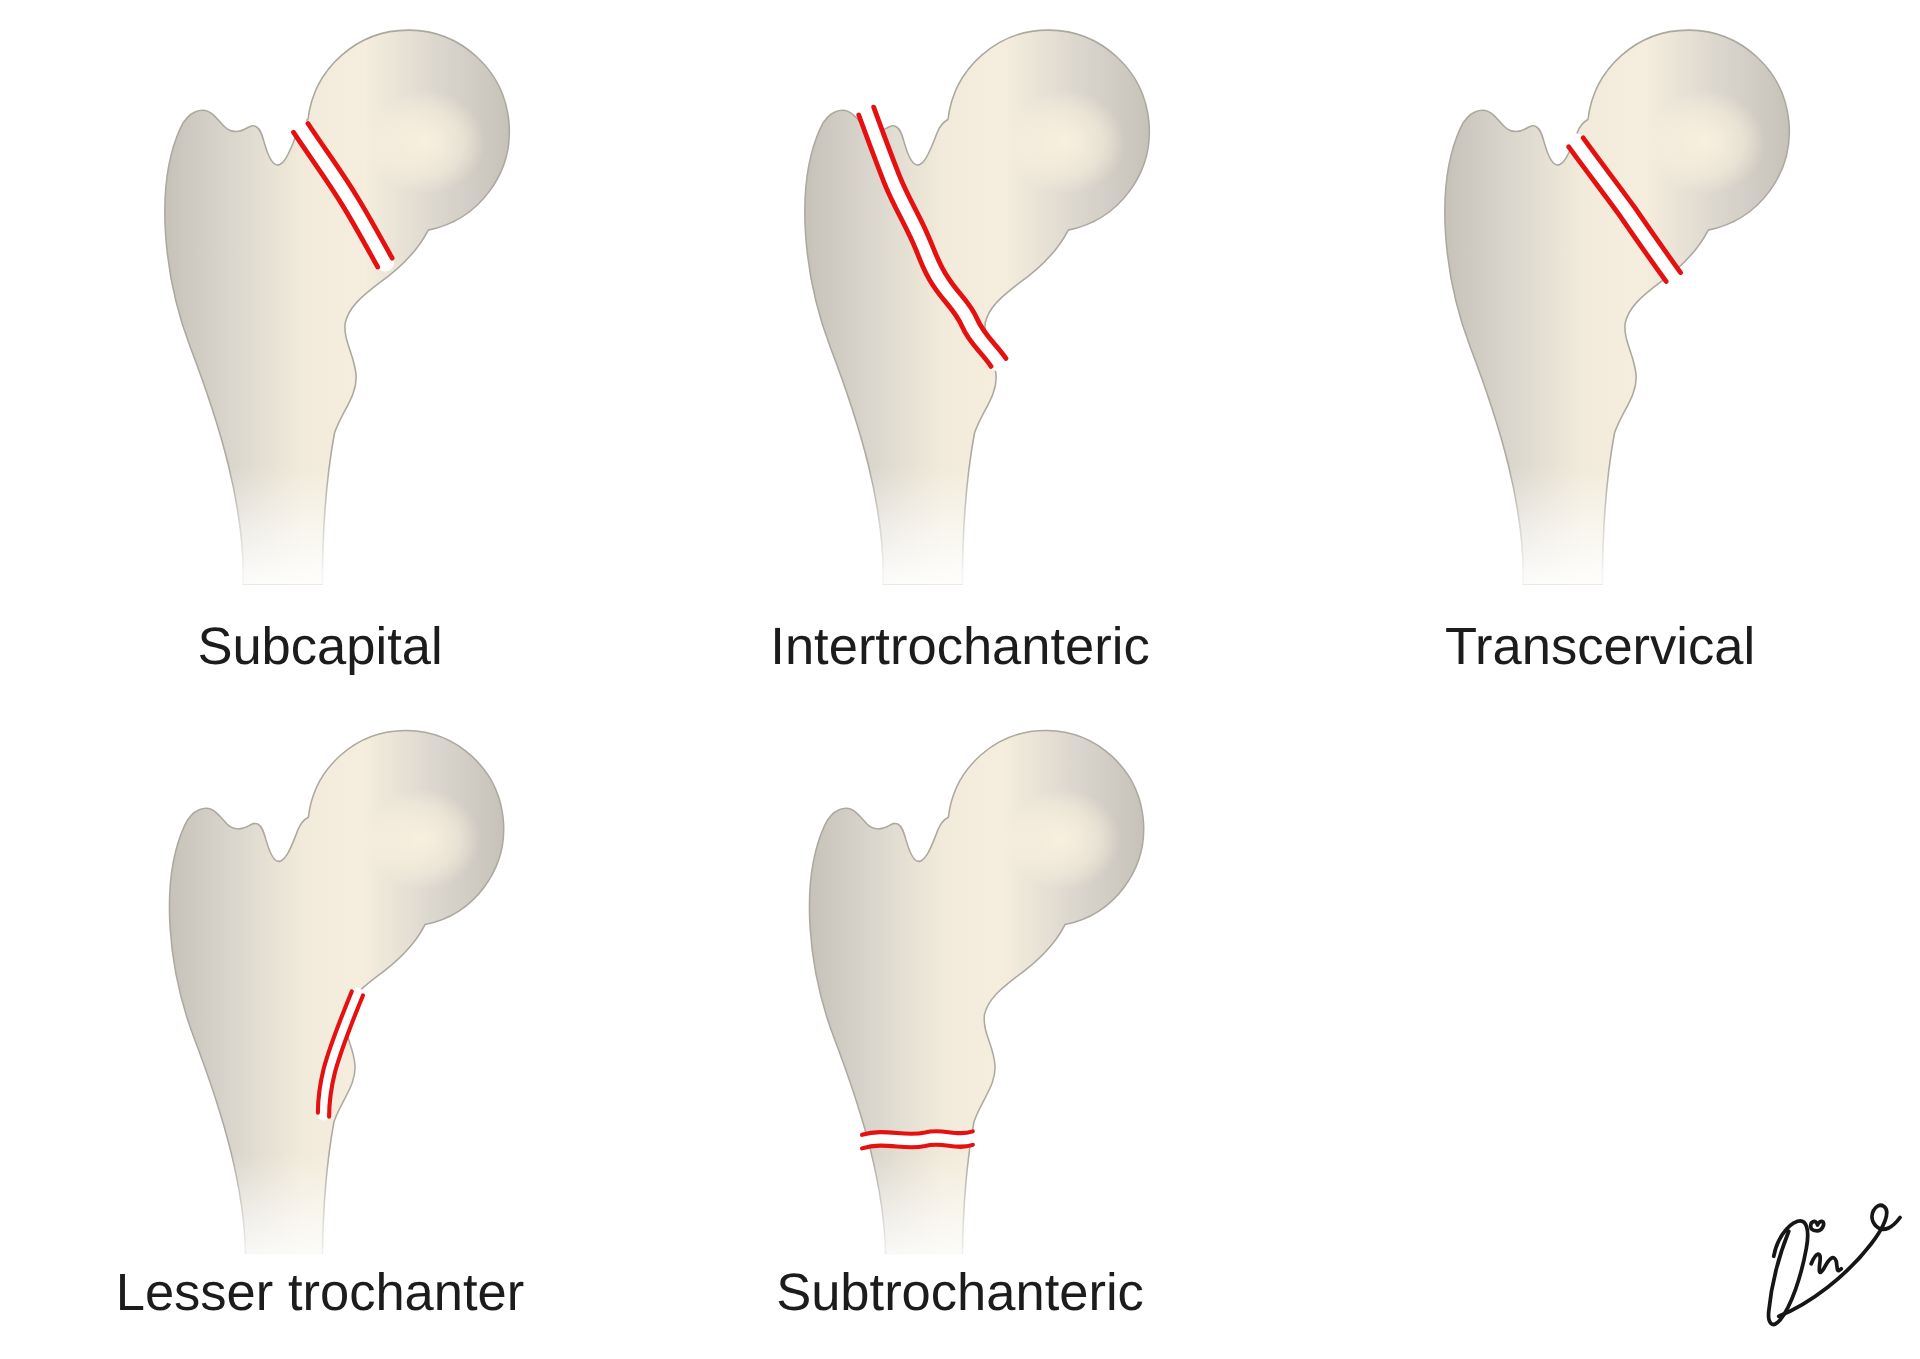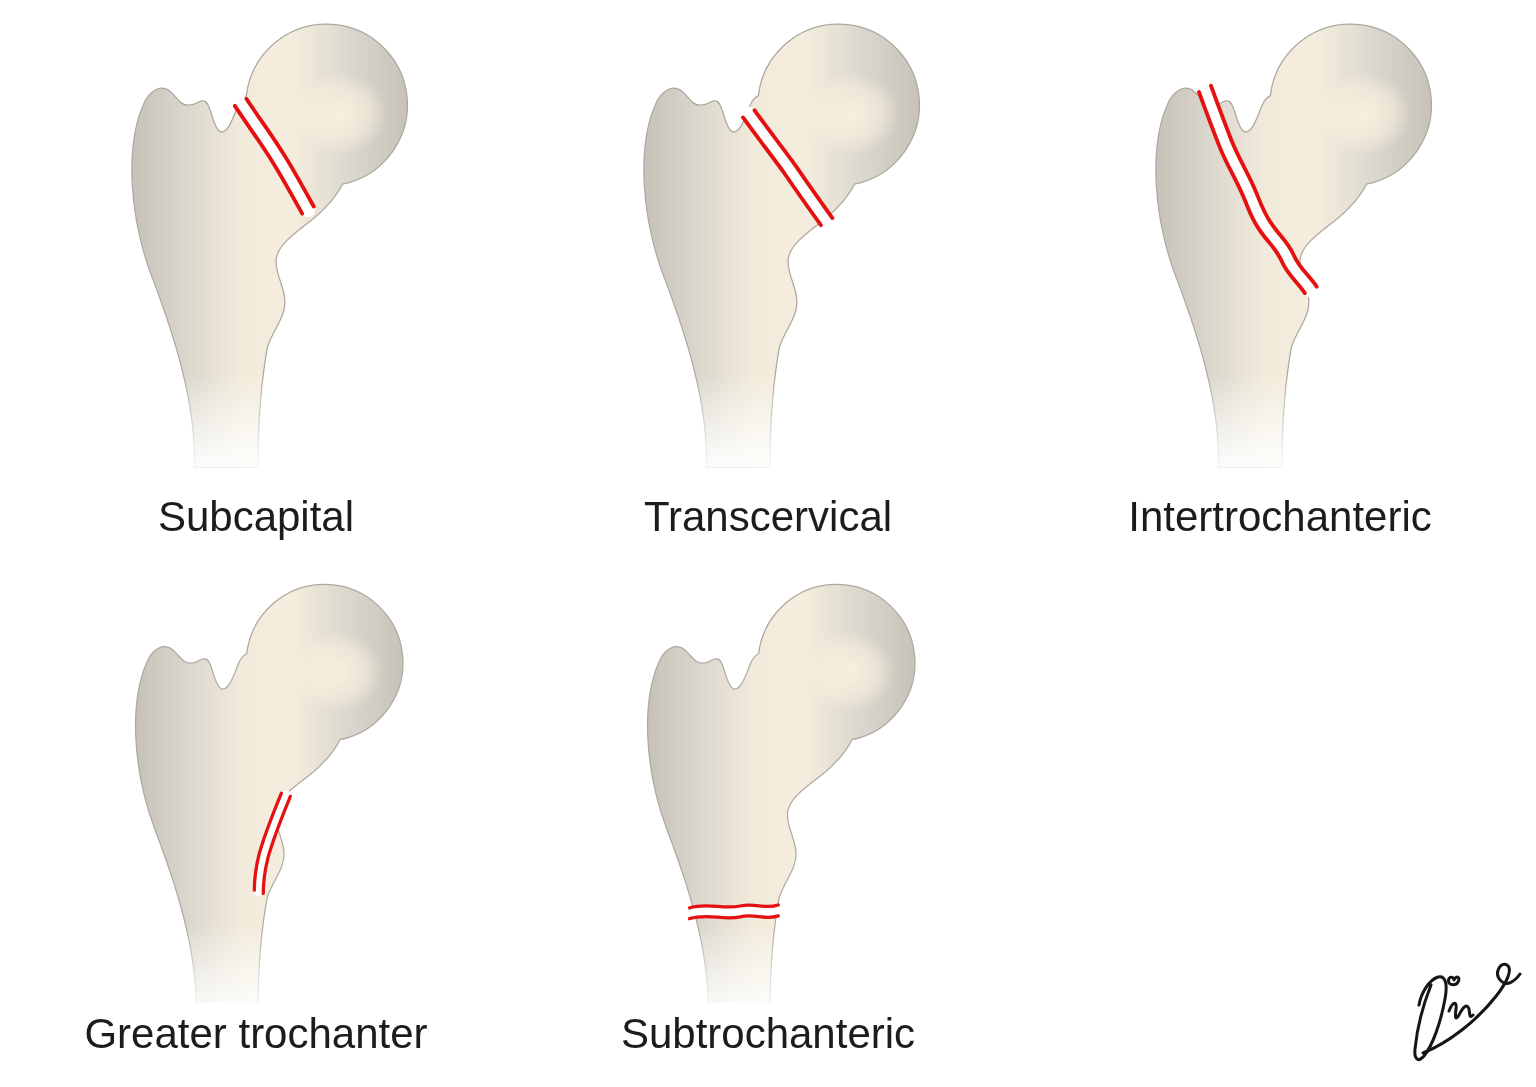--- a/index.html
+++ b/index.html
@@ -107,55 +107,55 @@
         </svg>
       </div>
       <figcaption class="panel-label">Subcapital</figcaption>
     </figure>
 
     <figure class="panel row1">
       <div class="bone-wrap">
         <svg class="femur" viewBox="0 0 420 480">
           <use href="#bone"></use>
           <g class="fracture">
+            <path class="gap" stroke-width="15" d="M 132 86 C 140 108, 146 124, 153 142 C 161 162, 168 172, 176 190 C 183 205, 185 215, 194 228 C 203 242, 212 248, 218 262 C 224 276, 234 283, 242 295"></path>
+            <path class="crack" stroke-width="4" transform="translate(6.2,-3.3)" d="M 132 86 C 140 108, 146 124, 153 142 C 161 162, 168 172, 176 190 C 183 205, 185 215, 194 228 C 203 242, 212 248, 218 262 C 224 276, 234 283, 242 295"></path>
+            <path class="crack" stroke-width="4" transform="translate(-6.2,3.3)" d="M 132 86 C 140 108, 146 124, 153 142 C 161 162, 168 172, 176 190 C 183 205, 185 215, 194 228 C 203 242, 212 248, 218 262 C 224 276, 234 283, 242 295"></path>
+          </g>
+        </svg>
+      </div>
+      <figcaption class="panel-label">Intertrochanteric</figcaption>
+    </figure>
+
+    <figure class="panel row1">
+      <div class="bone-wrap">
+        <svg class="femur" viewBox="0 0 420 480">
+          <use href="#bone"></use>
+          <g class="fracture">
             <path class="gap" stroke-width="15" d="M 190 112 C 206 134, 220 152, 233 170 C 244 186, 258 206, 271 224"></path>
             <path class="crack" stroke-width="4" transform="translate(6,-3.7)" d="M 190 112 C 206 134, 220 152, 233 170 C 244 186, 258 206, 271 224"></path>
             <path class="crack" stroke-width="4" transform="translate(-6,3.7)" d="M 190 112 C 206 134, 220 152, 233 170 C 244 186, 258 206, 271 224"></path>
           </g>
         </svg>
       </div>
       <figcaption class="panel-label">Transcervical</figcaption>
-    </figure>
-
-    <figure class="panel row1">
-      <div class="bone-wrap">
-        <svg class="femur" viewBox="0 0 420 480">
-          <use href="#bone"></use>
-          <g class="fracture">
-            <path class="gap" stroke-width="15" d="M 132 86 C 140 108, 146 124, 153 142 C 161 162, 168 172, 176 190 C 183 205, 185 215, 194 228 C 203 242, 212 248, 218 262 C 224 276, 234 283, 242 295"></path>
-            <path class="crack" stroke-width="4" transform="translate(6.2,-3.3)" d="M 132 86 C 140 108, 146 124, 153 142 C 161 162, 168 172, 176 190 C 183 205, 185 215, 194 228 C 203 242, 212 248, 218 262 C 224 276, 234 283, 242 295"></path>
-            <path class="crack" stroke-width="4" transform="translate(-6.2,3.3)" d="M 132 86 C 140 108, 146 124, 153 142 C 161 162, 168 172, 176 190 C 183 205, 185 215, 194 228 C 203 242, 212 248, 218 262 C 224 276, 234 283, 242 295"></path>
-          </g>
-        </svg>
-      </div>
-      <figcaption class="panel-label">Intertrochanteric</figcaption>
     </figure>
 
     <figure class="panel row2">
       <div class="bone-wrap">
         <svg class="femur" viewBox="0 0 420 480">
           <use href="#bone"></use>
           <g class="fracture">
             <path class="gap" stroke-width="10" d="M 242 244 C 233 266, 224 288, 218 310 C 215 322, 213 334, 213 348"></path>
             <path class="crack" stroke-width="3.5" transform="translate(4.8,1.7)" d="M 242 244 C 233 266, 224 288, 218 310 C 215 322, 213 334, 213 348"></path>
             <path class="crack" stroke-width="3.5" transform="translate(-4.8,-1.7)" d="M 242 244 C 233 266, 224 288, 218 310 C 215 322, 213 334, 213 348"></path>
           </g>
         </svg>
       </div>
-      <figcaption class="panel-label">Greater trochanter</figcaption>
+      <figcaption class="panel-label">Lesser trochanter</figcaption>
     </figure>
 
 
     <figure class="panel row2">
       <div class="bone-wrap">
         <svg class="femur" viewBox="0 0 420 480">
           <use href="#bone"></use>
           <g class="fracture">
             <path class="gap" stroke-width="12" d="M 126 371 C 146 365, 162 373, 180 369 C 196 365, 206 373, 221 368"></path>
             <path class="crack" stroke-width="3.5" transform="translate(0,-5.8)" d="M 126 371 C 146 365, 162 373, 180 369 C 196 365, 206 373, 221 368"></path>

